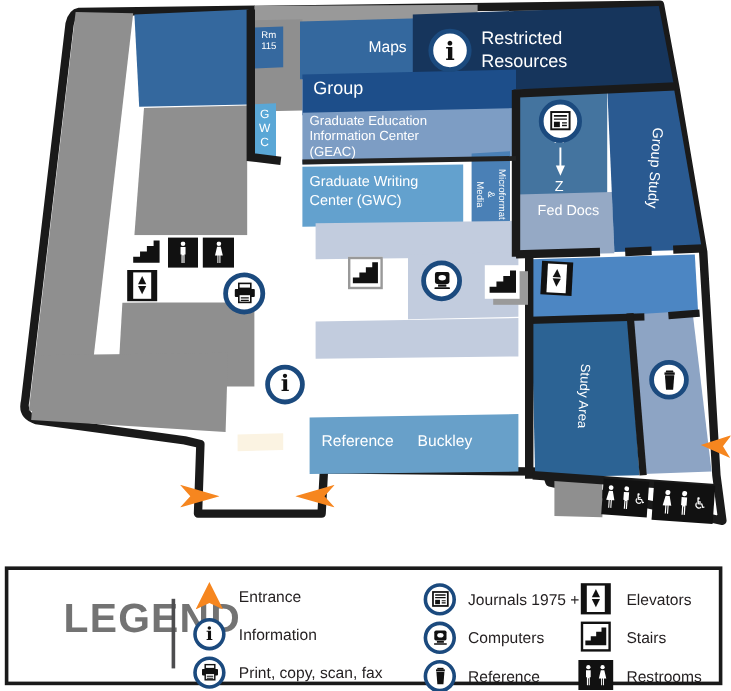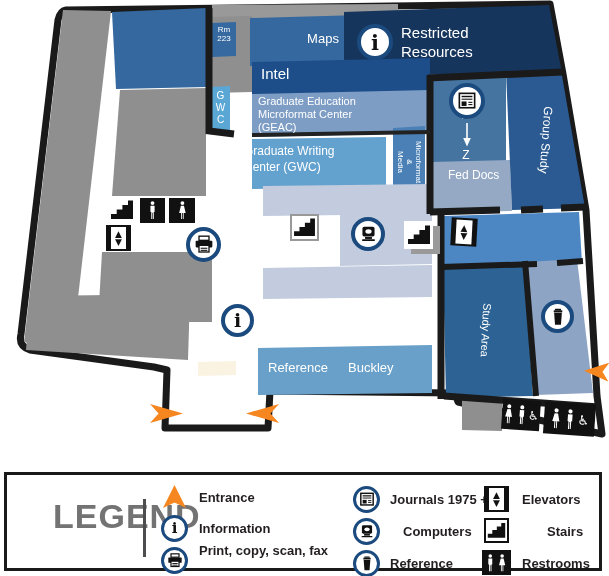--- a/index.html
+++ b/index.html
@@ -17,21 +17,21 @@
   .whitebox{position:absolute;background:#fff;display:flex;align-items:center;justify-content:center;box-sizing:border-box;}
   .elev-in{background:#fff;width:60%;height:84%;display:flex;flex-direction:column;align-items:center;
            justify-content:center;color:#111;font-size:9px;line-height:0.9;font-family:"DejaVu Sans",sans-serif;}
   
   .arrow-r{position:absolute;background:#F6861F;clip-path:polygon(0% 12%,100% 50%,0% 88%,26% 50%);}
   .arrow-l{position:absolute;background:#F6861F;clip-path:polygon(100% 12%,0% 50%,100% 88%,74% 50%);}
   .arrow-up{background:#F6861F;clip-path:polygon(50% 0%,100% 100%,50% 76%,0% 100%);}
   
   #legend-box{position:absolute;left:4px;top:472px;width:598px;height:99px;border:3px solid #1A1A1A;
               box-sizing:border-box;background:#fff;}
-  .leg-label{position:absolute;font-weight:bold;font-size:13px;color:#231F20;white-space:nowrap;}
+  .leg-label{position:absolute;font-weight:normal;font-size:13px;color:#231F20;white-space:nowrap;}
   .leg-circ{position:absolute;background:#fff;border:3px solid #1B4A7E;border-radius:50%;box-sizing:border-box;
             display:flex;align-items:center;justify-content:center;}
 </style>
 </head>
 <body>
 
 <div id="stage">
 
   <svg class="abs" style="left:0;top:0;" width="609" height="470" viewBox="0 0 609 470">
 
@@ -76,34 +76,34 @@
     <path d="M441,214 L441,399" fill="none" stroke="#1A1A1A" stroke-width="7"></path>
     <path d="M525,261 L536,396" fill="none" stroke="#1A1A1A" stroke-width="6"></path>
     <path d="M444,396 L599,407" fill="none" stroke="#1A1A1A" stroke-width="7"></path>
     <path d="M252,135 L430,132" fill="none" stroke="#222222" stroke-width="4"></path>
 
     <polygon points="198,362 236,361 236,375 198,376" fill="#FBF3E2"></polygon>
   </svg>
 
   <div class="lbl" style="left:211px;top:25px;width:26px;font-size:8px;line-height:9px;text-align:center;">
     <div>Rm</div>
-      <div>223</div>
+      <div>115</div>
   </div>
   <div class="lbl" style="left:250px;top:31px;width:146px;font-size:13px;text-align:center;">Maps</div>
   <div class="lbl" style="left:401px;top:23px;font-size:15px;line-height:19px;">
     <div>Restricted</div>
       <div>Resources</div>
   </div>
-  <div class="lbl" style="left:261px;top:65px;font-size:15px;">Intel</div>
+  <div class="lbl" style="left:261px;top:65px;font-size:15px;">Group</div>
   <div class="lbl" style="left:258px;top:95px;font-size:11px;line-height:13px;">
     <div>Graduate Education</div>
-      <div>Microformat Center</div>
+      <div>Information Center</div>
       <div>(GEAC)</div>
   </div>
-  <div class="lbl" style="left:244px;top:143px;font-size:12px;line-height:16px;">
+  <div class="lbl" style="left:258px;top:143px;font-size:12px;line-height:16px;">
     <div>Graduate Writing</div>
       <div>Center (GWC)</div>
   </div>
   <div class="lbl" style="left:211px;top:90px;width:19px;font-size:10px;line-height:12px;text-align:center;">
     <div>G</div>
       <div>W</div>
       <div>C</div>
   </div>
   <div class="lbl vert" style="left:409px;top:162px;font-size:8px;line-height:9px;text-align:center;transform:translate(-50%,-50%) rotate(90deg);">
     <div>Microformat</div>
@@ -254,21 +254,21 @@
 
     <div class="leg-circ" style="left:154px;top:72px;width:27px;height:27px;">
       <svg width="16" height="15" viewBox="0 0 24 22">
           <rect x="6" y="1" width="12" height="5" fill="#fff" stroke="#111" stroke-width="1.8"></rect>
           <rect x="2" y="6.5" width="20" height="8" rx="1" fill="#111"></rect>
           <rect x="6" y="12" width="12" height="8" fill="#fff" stroke="#111" stroke-width="1.8"></rect>
           <line x1="8" y1="15.5" x2="16" y2="15.5" stroke="#111" stroke-width="1.4"></line>
           <line x1="8" y1="18" x2="16" y2="18" stroke="#111" stroke-width="1.4"></line>
         </svg>
     </div>
-    <div class="leg-label" style="left:192px;top:68px;">Print, copy, scan, fax</div>
+    <div class="leg-label" style="left:192px;top:78px;">Print, copy, scan, fax</div>
 
     <div class="leg-circ" style="left:346px;top:11px;width:27px;height:27px;">
       <svg width="16" height="15" viewBox="0 0 22 20">
           <rect x="2.5" y="1.5" width="17" height="16" fill="#fff" stroke="#111" stroke-width="2"></rect>
           <line x1="5" y1="5" x2="17" y2="5" stroke="#111" stroke-width="1.7"></line>
           <line x1="5" y1="8" x2="17" y2="8" stroke="#111" stroke-width="1.3"></line>
           <rect x="5" y="10.5" width="5.5" height="5" fill="#111"></rect>
           <line x1="12.5" y1="11.5" x2="17" y2="11.5" stroke="#111" stroke-width="1.3"></line>
           <line x1="12.5" y1="14" x2="17" y2="14" stroke="#111" stroke-width="1.3"></line>
         </svg>
@@ -276,21 +276,21 @@
     <div class="leg-label" style="left:383px;top:17px;">Journals 1975 +</div>
 
     <div class="leg-circ" style="left:346px;top:43px;width:27px;height:27px;">
       <svg width="16" height="15" viewBox="0 0 22 20">
           <rect x="4" y="1.5" width="14" height="11.5" rx="2" fill="#111"></rect>
           <ellipse cx="11" cy="7" rx="3.6" ry="2.6" fill="#fff"></ellipse>
           <rect x="7" y="13.5" width="8" height="2.2" fill="#111"></rect>
           <rect x="3.5" y="16.2" width="15" height="1.8" rx="0.9" fill="#111"></rect>
         </svg>
     </div>
-    <div class="leg-label" style="left:383px;top:49px;margin-left:13px;">Computers</div>
+    <div class="leg-label" style="left:383px;top:49px;">Computers</div>
 
     <div class="leg-circ" style="left:346px;top:75px;width:27px;height:27px;">
       <svg width="12" height="15" viewBox="0 0 18 22">
           <rect x="5" y="0.5" width="8" height="2" rx="0.5" fill="#111"></rect>
           <rect x="3.5" y="2.4" width="11" height="2.6" fill="#111"></rect>
           <path d="M4 5.6 H14 L12.8 21 H5.2 Z" fill="#111"></path>
         </svg>
     </div>
     <div class="leg-label" style="left:383px;top:81px;">Reference</div>
 
@@ -300,21 +300,21 @@
           <span>▼</span>
         </div>
     </div>
     <div class="leg-label" style="left:515px;top:17px;">Elevators</div>
 
     <div class="whitebox" style="left:477px;top:43px;width:25px;height:25px;border:2px solid #111;">
       <svg width="19" height="17" viewBox="0 0 24 20">
           <path d="M1,19 V14 H6.7 V9.5 H12.4 V5 H18 V0.5 H23 V19 Z" fill="#111"></path>
         </svg>
     </div>
-    <div class="leg-label" style="left:515px;top:49px;margin-left:25px;">Stairs</div>
+    <div class="leg-label" style="left:515px;top:49px;">Stairs</div>
 
     <div class="blackbox" style="left:475px;top:75px;width:29px;height:25px;gap:2px;">
       <svg height="18" viewBox="0 0 10 21">
           <circle cx="5" cy="2.3" r="2.1" fill="#fff"></circle>
           <path d="M2.7 5.3 H7.3 V12.2 H6.4 V20 H5.35 V13 H4.65 V20 H3.6 V12.2 H2.7 Z" fill="#fff"></path>
         </svg>
       <svg height="18" viewBox="0 0 12 21">
           <circle cx="6" cy="2.3" r="2.1" fill="#fff"></circle>
           <path d="M4.3 5.2 H7.7 L9.6 13.2 H7.4 V20 H6.45 V13.2 H5.55 V20 H4.6 V13.2 H2.4 Z" fill="#fff"></path>
         </svg>

